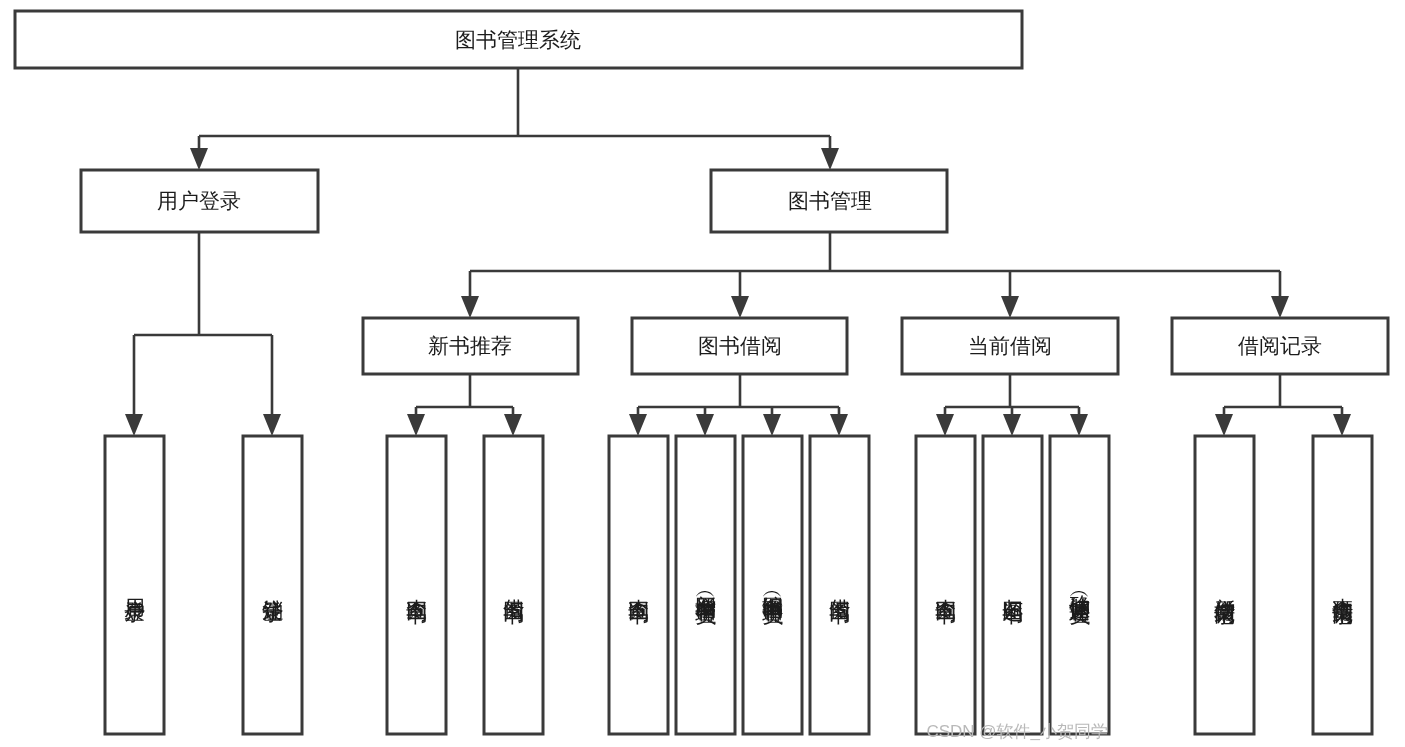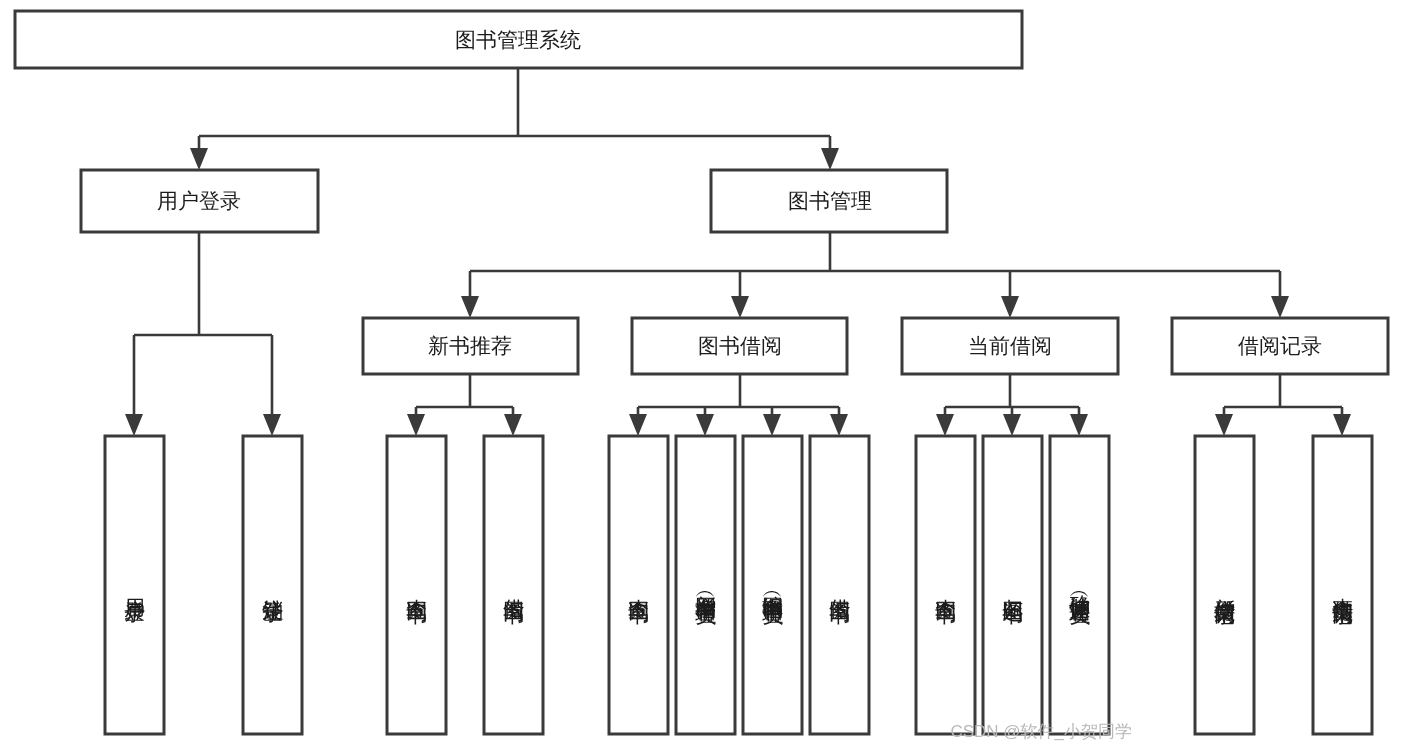--- a/index.html
+++ b/index.html
@@ -11,21 +11,20 @@
     width: 1405px;
     height: 747px;
     font-family: "Liberation Sans", "DejaVu Sans", sans-serif;
     overflow: hidden;
   }
   #diagram-root {
     position: relative;
     width: 1116px;
     height: 747px;
     background: #ffffff;
-    padding-left: 24px;
   }
   svg.diagram-canvas {
     position: absolute;
     left: 0;
     top: 0;
     width: 1405px;
     height: 747px;
   }
   .node-box {
     fill: #ffffff;

